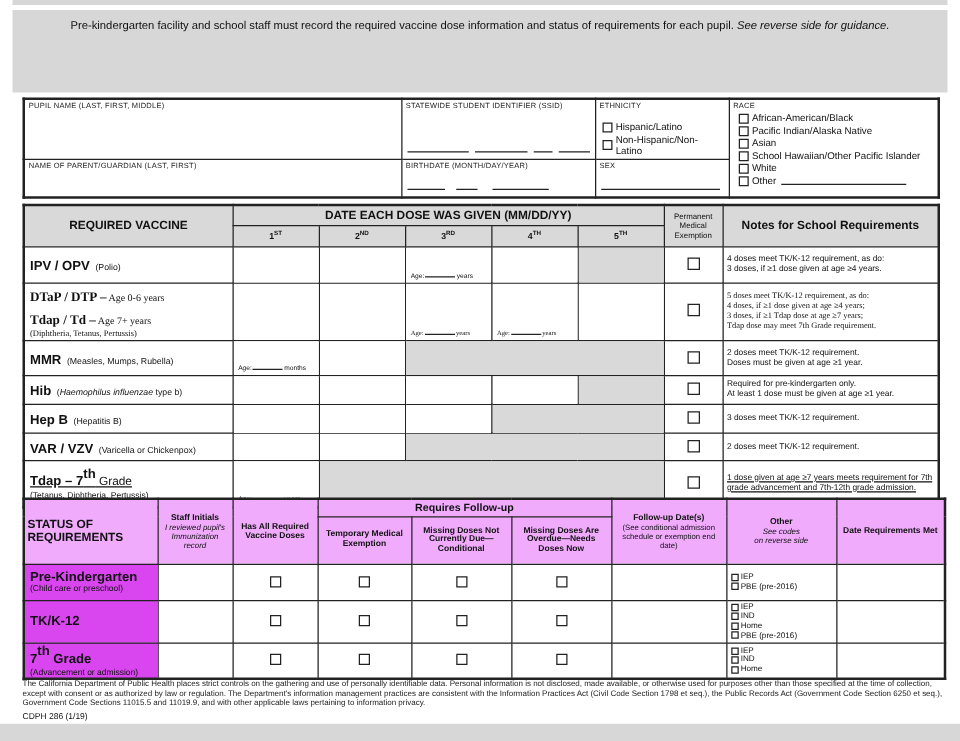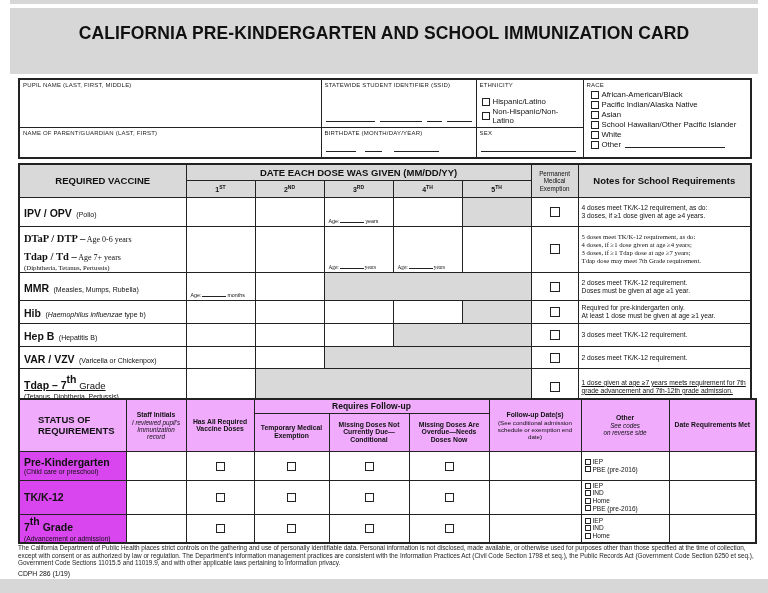--- a/index.html
+++ b/index.html
@@ -50,21 +50,21 @@
   .age-ln { display:inline-block; width:24px; border-bottom:1px solid #222; height:4px; margin:0 1px; }
   .pmecell { text-align:center; vertical-align:middle; background:#fff; }
   .cbx { display:inline-block; width:10px; height:10px; border:1px solid #222; background:#fff; }
   .notes { font-size:6.7px; line-height:8px; padding:2px 3px; vertical-align:middle; white-space:pre-line; background:#fff; }
   .vrh1 { height:29px; } .vrh2 { height:37px;font-family:Liberation Serif, serif; } .vrh3 { height:28px; } .vrh4 { height:23px; }
   .vrh5 { height:23px; } .vrh6 { height:22px; } .vrh7 { height:37px;text-decoration:underline; }
 
   
   .stat { position:absolute; left:18px; top:398px; width:737px; border:2px solid #222; }
   .stat th { border:1px solid #222; background:#f0abfc; padding:1px 2px; vertical-align:middle; }
-  .stat .hname { font-size:9.5px; font-weight:bold; text-align:left; padding-left:18px; white-space:pre-line; line-height:11px; }
+  .stat .hname { font-size:9.5px; font-weight:bold; text-align:left; padding-left:2px; white-space:pre-line; line-height:11px; }
   .hsml { font-size:6.8px; font-weight:bold; line-height:7.6px; }
   .hitalic { font-size:6.3px; font-style:italic; font-weight:normal; line-height:7px; }
   .hsub { font-size:6.2px; font-weight:normal; line-height:7px; }
   .hgrp { font-size:8.5px; font-weight:bold; height:14px; }
   .sname { vertical-align:middle; padding-left:4px; background:#d946ef; }
   .sname .nm { font-size:10.5px; font-weight:bold; }
   .sname .sub { font-size:6.8px; }
   .scb { text-align:center; vertical-align:middle; background:#fff; }
   .scbx { display:inline-block; width:9px; height:9px; border:1px solid #222; background:#fff; }
   .blank { background:#fff; }
@@ -77,21 +77,24 @@
   .form-number { position:absolute; left:18px; top:570px; font-size:6.8px; }
   .bottom-band { position:absolute; left:0; top:579px; width:768px; height:14px; background:#d7d7d7; }
 </style>
 </head>
 <body>
 
 <div class="page">
   <div class="top-strip"></div>
 
   <div class="top-band">
-    <div class="title">CALIFORNIA PRE-KINDERGARTEN AND SCHOOL IMMUNIZATION CARD</div>
+    <div class="subtitle">
+      <span>Pre-kindergarten facility and school staff must record the required vaccine dose information and status of requirements for each pupil.</span>
+      <i>See reverse side for guidance.</i>
+    </div>
   </div>
 
   <table class="pupil">
     <colgroup>
         <col style="width:302px">
         <col style="width:155px">
         <col style="width:107px">
         <col style="width:168px">
       </colgroup>
     <tbody>

